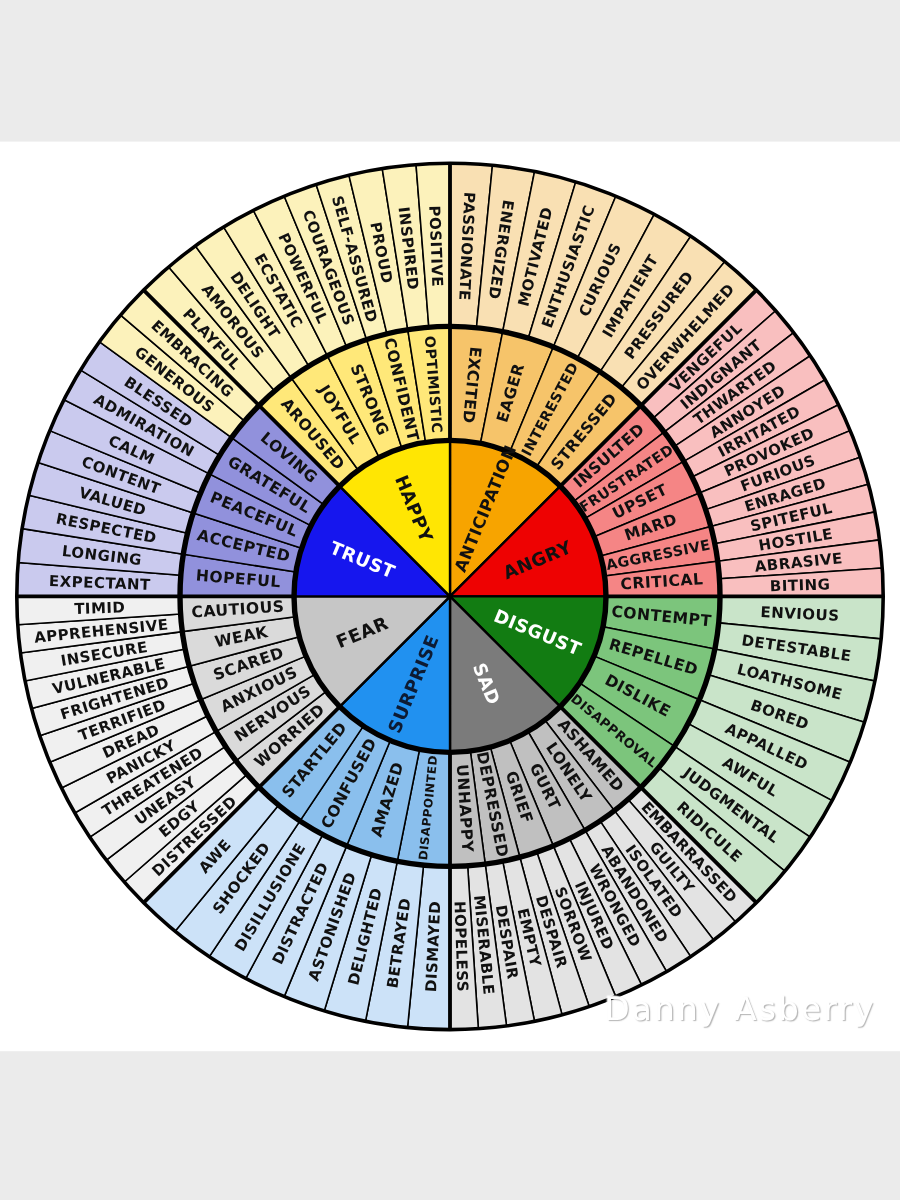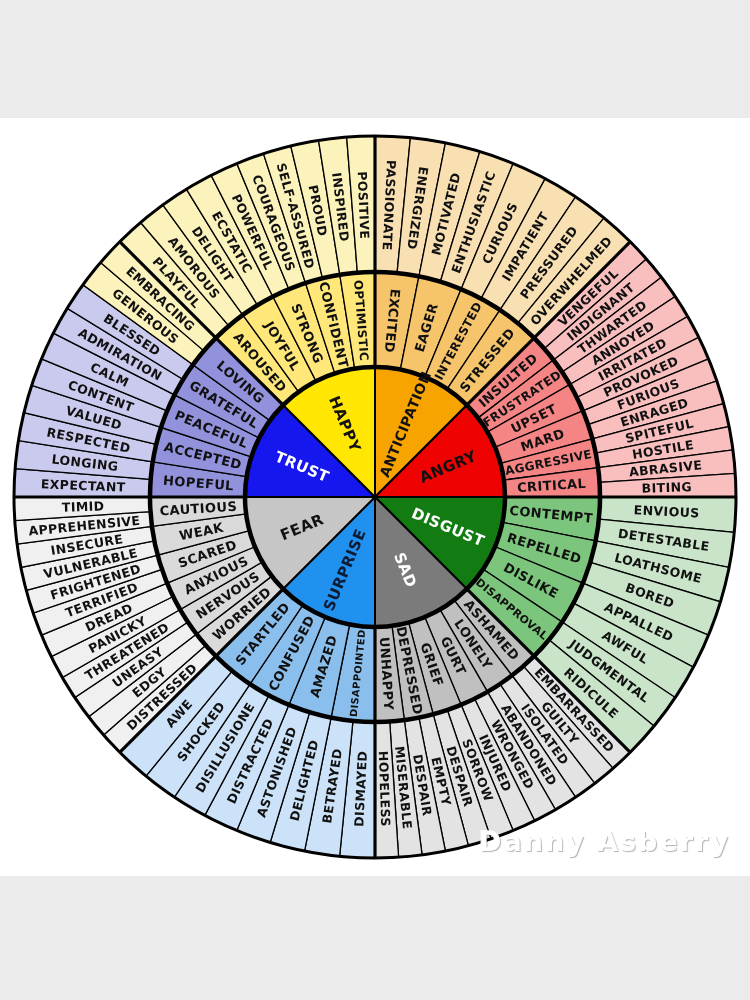--- a/index.html
+++ b/index.html
@@ -6,21 +6,21 @@
   body{
     width:750px;height:1000px;position:relative;overflow:hidden;
     background:#ffffff;font-family:"DejaVu Sans","Liberation Sans",sans-serif;
   }
   .strip{position:absolute;left:0;width:750px;background:#ebebeb;}
   #strip-top{top:0;height:118px;}
   #strip-bottom{top:876px;height:124px;}
   #wheel-svg{position:absolute;left:0;top:0;}
   #watermark{
     position:absolute;top:826px;right:20px;
-    font-size:27px;color:#ffffff;letter-spacing:2px;font-weight:700;
+    font-size:27px;color:#ffffff;letter-spacing:2px;font-weight:400;
     text-shadow:1px 1px 1px rgba(0,0,0,0.30), -1px -1px 1px rgba(255,255,255,0.9);
   }
   svg text{font-family:"DejaVu Sans","Liberation Sans",sans-serif;font-weight:bold;}
 </style>
 </head>
 <body>
 
 <div id="strip-top" class="strip" style="background: rgb(235, 235, 235);"></div>
 <div id="strip-bottom" class="strip" style="background: rgb(235, 235, 235);"></div>
 

